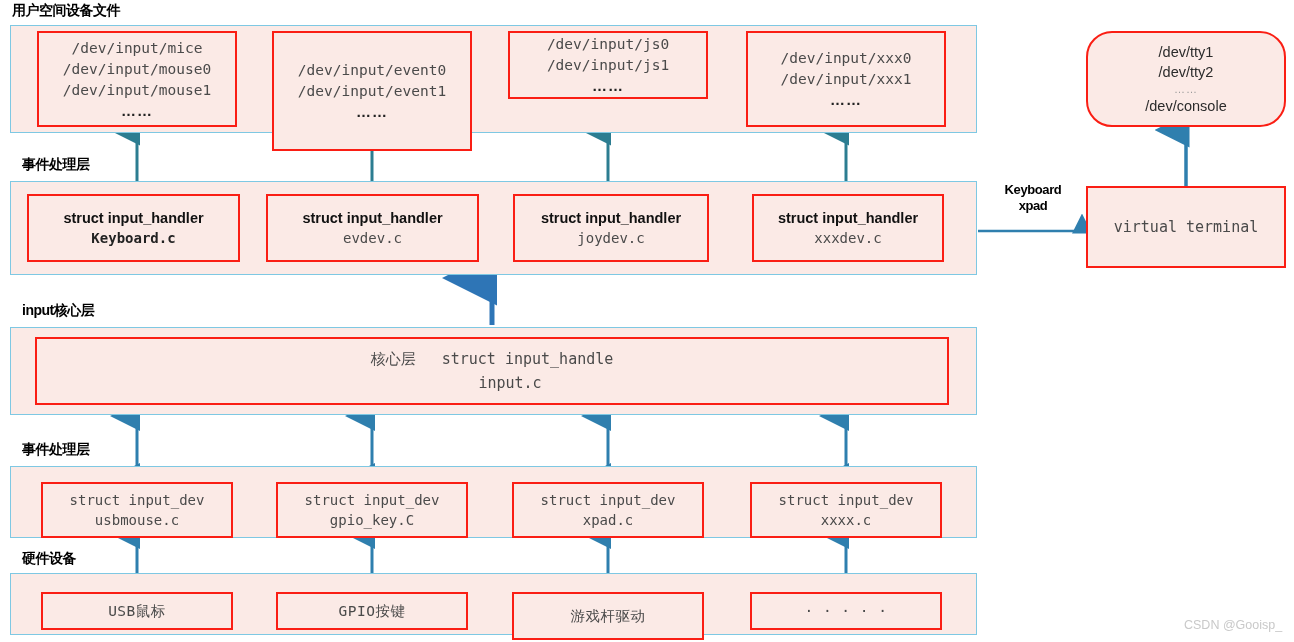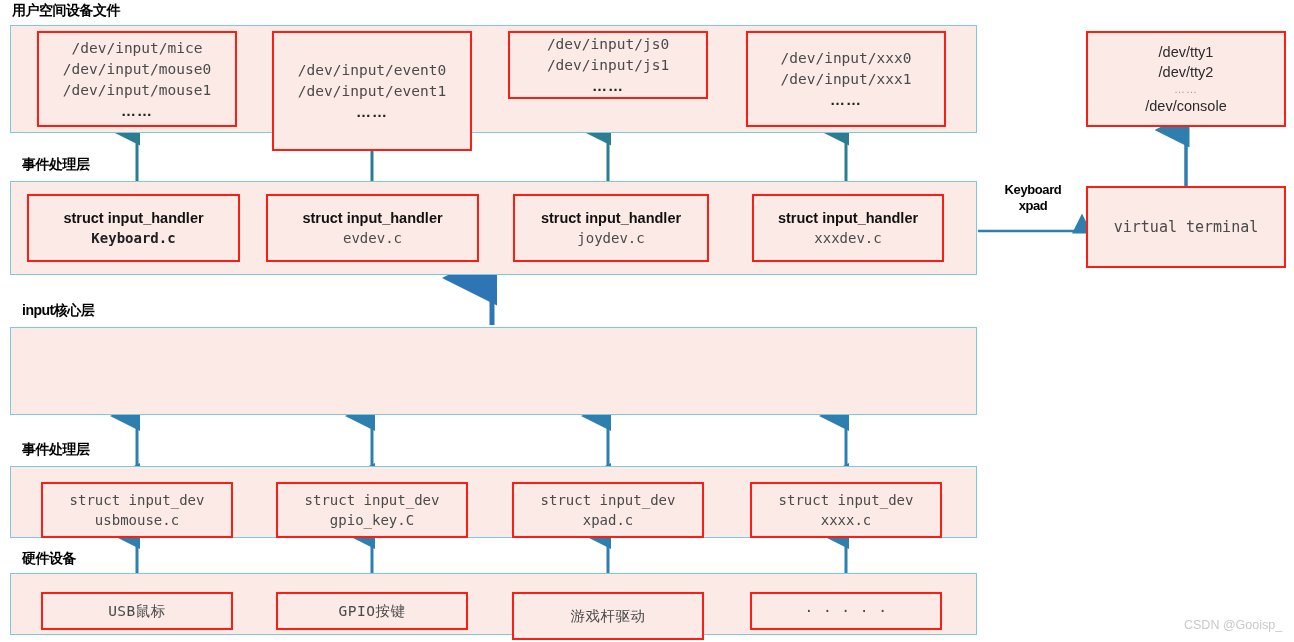--- a/index.html
+++ b/index.html
@@ -160,21 +160,21 @@
     <div class="l-mono">/dev/input/js1</div>
     <div class="dots">……</div>
   </div>
 
   <div class="node" style="left:746px; top:31px; width:200px; height:96px;">
     <div class="l-mono">/dev/input/xxx0</div>
     <div class="l-mono">/dev/input/xxx1</div>
     <div class="dots">……</div>
   </div>
 
-  <div class="node" style="left:1086px; top:31px; width:200px; height:96px;">
+  <div class="node" style="left:1086px; top:31px; width:200px; height:96px;border-radius:26px;">
     <div class="sans-path">/dev/tty1</div>
     <div class="sans-path">/dev/tty2</div>
     <div class="small-dots">……</div>
     <div class="sans-path">/dev/console</div>
   </div>
 
   <div class="caption" style="left:22px; top:156px;">事件处理层</div>
   <div class="band" style="left:10px; top:181px; width:967px; height:94px;"></div>
 
   <div class="node" style="left:27px; top:194px; width:213px; height:68px;">
@@ -202,20 +202,27 @@
     <div>xpad</div>
   </div>
 
   <div class="node" style="left:1086px; top:186px; width:200px; height:82px;">
     <div class="core-txt">virtual terminal</div>
   </div>
 
   <div class="caption" style="left:22px; top:302px;">input核心层</div>
   <div class="band" style="left:10px; top:327px; width:967px; height:88px;"></div>
 
+  <div class="node" style="left:35px; top:337px; width:914px; height:68px;">
+    <div style="display:flex;align-items:baseline;gap:26px;">
+      <span class="core-txt cjk">核心层</span>
+      <span class="core-txt">struct input_handle</span>
+    </div>
+    <div class="core-txt" style="margin-left:36px;">input.c</div>
+  </div>
 
   <div class="caption" style="left:22px; top:441px;">事件处理层</div>
   <div class="band" style="left:10px; top:466px; width:967px; height:72px;"></div>
 
   <div class="node" style="left:41px; top:482px; width:192px; height:56px;">
     <div class="hd-file">struct input_dev</div>
     <div class="hd-file">usbmouse.c</div>
   </div>
 
   <div class="node" style="left:276px; top:482px; width:192px; height:56px;">

